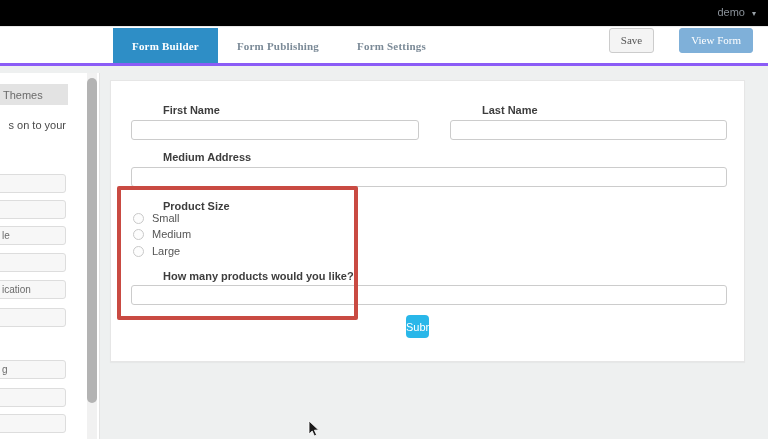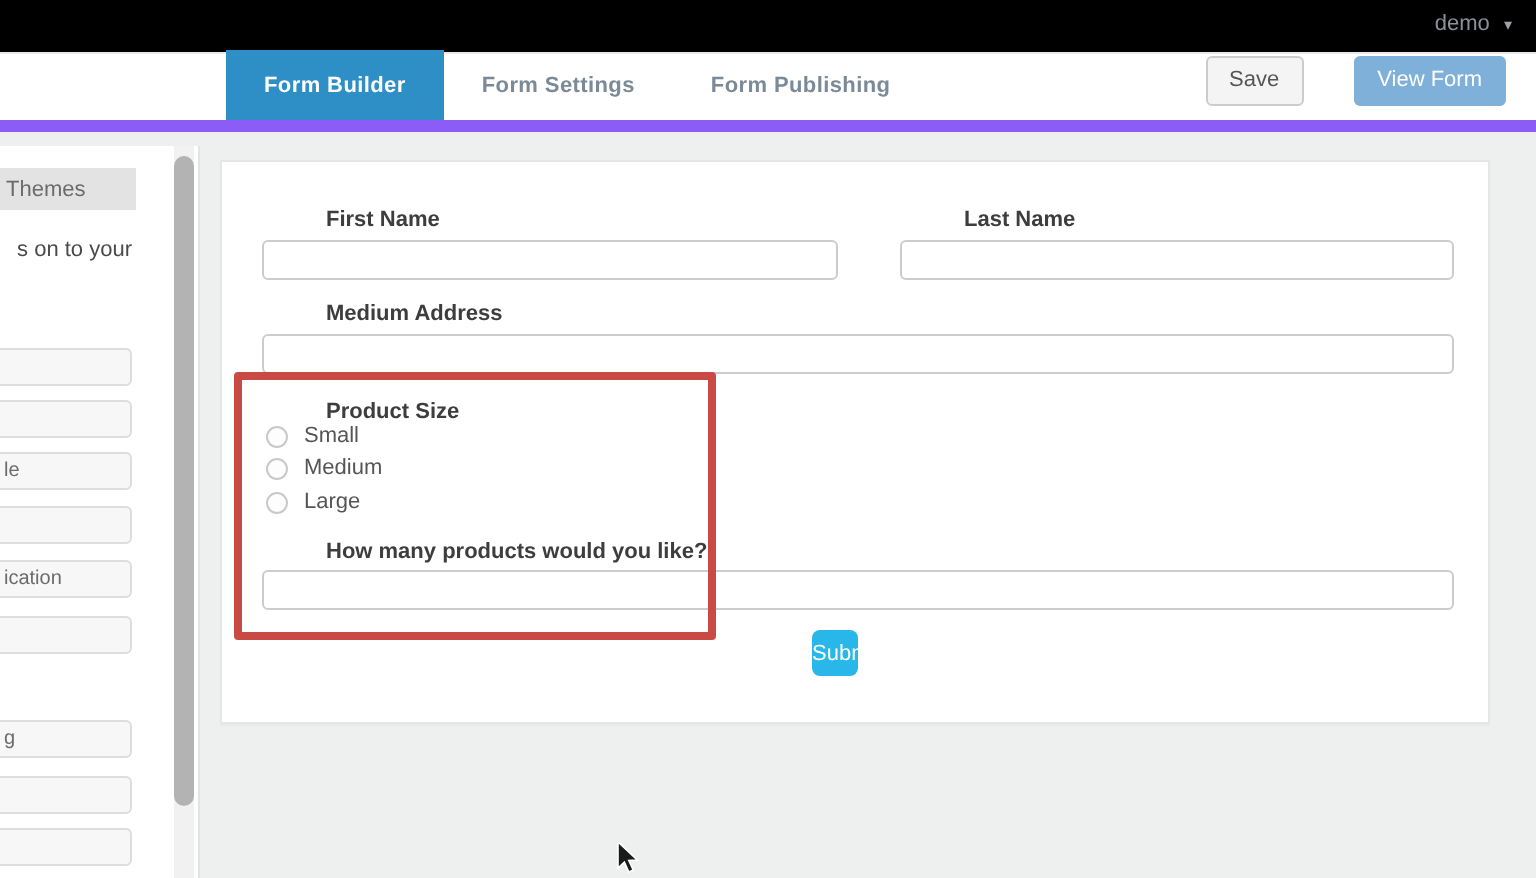--- a/index.html
+++ b/index.html
@@ -8,21 +8,21 @@
 
   
   .topbar { position:absolute; left:0; top:0; width:768px; height:27px;
     background:#000000; border-bottom:1px solid #e8e8e8; }
   .user-menu { position:absolute; right:12px; top:6px; font-size:11px; color:#8a9199;
     cursor:pointer; }
   .user-menu .caret { font-size:8px; margin-left:4px; color:#9aa2a8; }
 
   
   .toolbar { position:absolute; left:0; top:27px; width:768px; height:39px;
-    background:#ffffff; border-bottom:6px solid #8b5cf6; }
+    background:#ffffff; border-bottom:3px solid #8b5cf6;font-family:Liberation Serif, serif; }
   .tabs { position:absolute; left:113px; bottom:0; display:flex; align-items:flex-end; }
   .tab { height:35px; display:flex; align-items:center; padding:0 19px;
     font-size:11px; font-weight:700; color:#7b8a97; cursor:pointer; letter-spacing:.2px; }
   .tab.active { background:#2e8ec6; color:#ffffff; }
   .toolbar-buttons { position:absolute; right:15px; top:1px; display:flex; gap:25px; }
   .btn { font-size:11px; border-radius:3px; padding:5px 11px; cursor:pointer;
     display:inline-block; line-height:13px; }
   .btn-save { background:#f4f4f4; border:1px solid #cccccc; color:#555555; }
   .btn-view { background:#7fb0d9; border:1px solid #7fb0d9; color:#ffffff; }
 
@@ -71,22 +71,22 @@
 <div class="topbar">
   <div class="user-menu">
     <span>demo</span>
     <span class="caret">▾</span>
   </div>
 </div>
 
 <div class="toolbar">
   <div class="tabs">
     <div class="tab active">Form Builder</div>
+    <div class="tab">Form Publishing</div>
     <div class="tab">Form Settings</div>
-    <div class="tab">Form Publishing</div>
   </div>
   <div class="toolbar-buttons">
     <span class="btn btn-save">Save</span>
     <span class="btn btn-view">View Form</span>
   </div>
 </div>
 
 <div class="sidebar">
   <div class="sidebar-header">Themes</div>
   <div class="sidebar-hint">s on to your</div>

